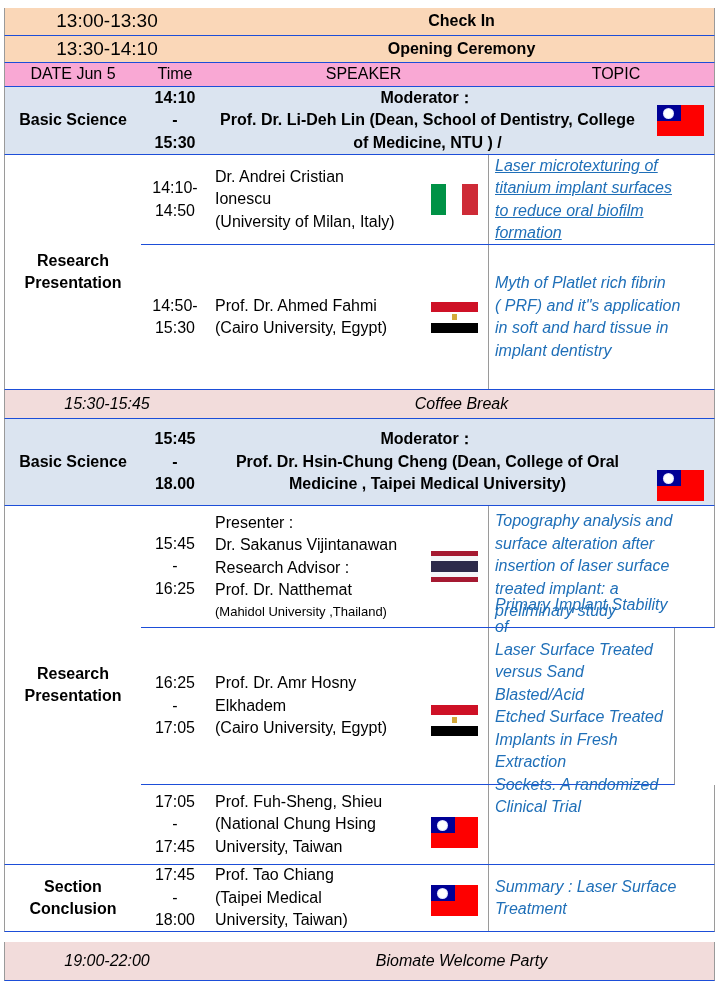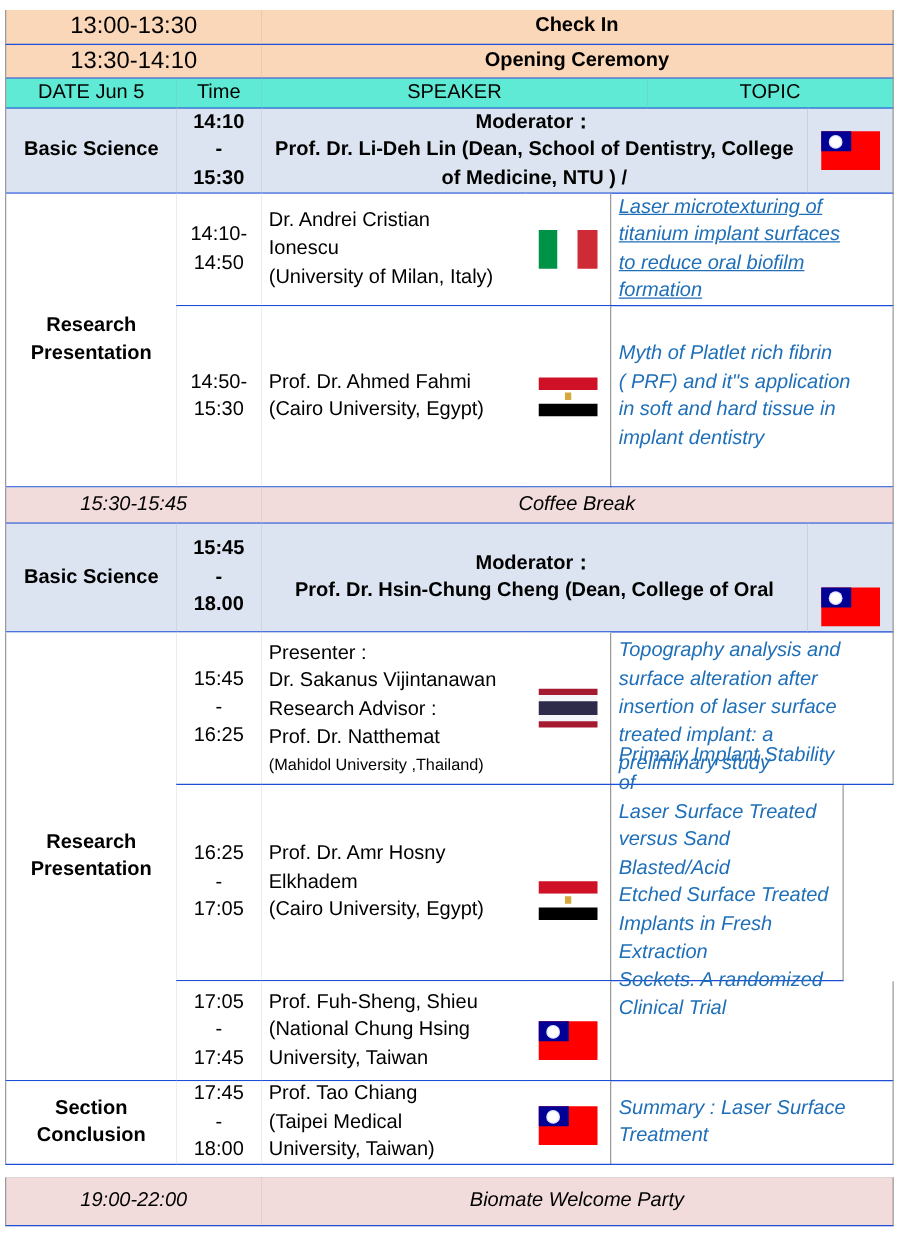--- a/index.html
+++ b/index.html
@@ -6,21 +6,21 @@
   body { width: 720px; height: 994px; position: relative; overflow: hidden;
          font-family: "Liberation Sans", "DejaVu Sans", sans-serif; color: #000; }
   .tbl { position: absolute; left: 4px; width: 711px; }
   .row { position: absolute; left: 0; width: 711px; box-sizing: border-box; }
   .cell { position: absolute; top: 0; bottom: 0; box-sizing: border-box;
           border-right: 1px solid #9a9a9a; border-bottom: 1px solid #1d4ed8;
           display: flex; align-items: center; justify-content: center; text-align: center;
           font-size: 16px; line-height: 22.5px; }
   .first { border-left: 1px solid #9a9a9a; }
   .orange { background: #fad7b8; }
-  .grey { background: #5eead4; }
+  .grey { background: #f9a8d4; }
   .blue { background: #dbe4f0; }
   .pink { background: #f2dcdb; }
   .white { background: #ffffff; }
   .bold { font-weight: bold; }
   .italic { font-style: italic; }
   .left { justify-content: flex-start; text-align: left; padding-left: 6px; }
   .topic { color: #1f6fb8; font-style: italic; justify-content: flex-start; text-align: left; padding-left: 7px; padding-right: 4px; }
   .small { font-size: 13px; line-height: 20px; }
   .lines { display: block; }
   .lines span { display: block; }
@@ -164,20 +164,21 @@
       <div class="lines">
         <span>15:45</span>
         <span>-</span>
         <span>18.00</span>
       </div>
     </div>
     <div class="cell blue bold" style="left:205px; width:438px;">
       <div class="lines">
         <span>Moderator：</span>
         <span>Prof. Dr. Hsin-Chung Cheng (Dean, College of Oral</span>
+        <span>Medicine , Taipei Medical University)</span>
       </div>
     </div>
     <div class="cell blue" style="left:642px; width:69px; align-items:flex-end; padding-bottom:4px;">
       <div class="flag flag-tw">
           <div class="canton"></div>
           <div class="sun"></div>
         </div>
     </div>
   </div>
 

